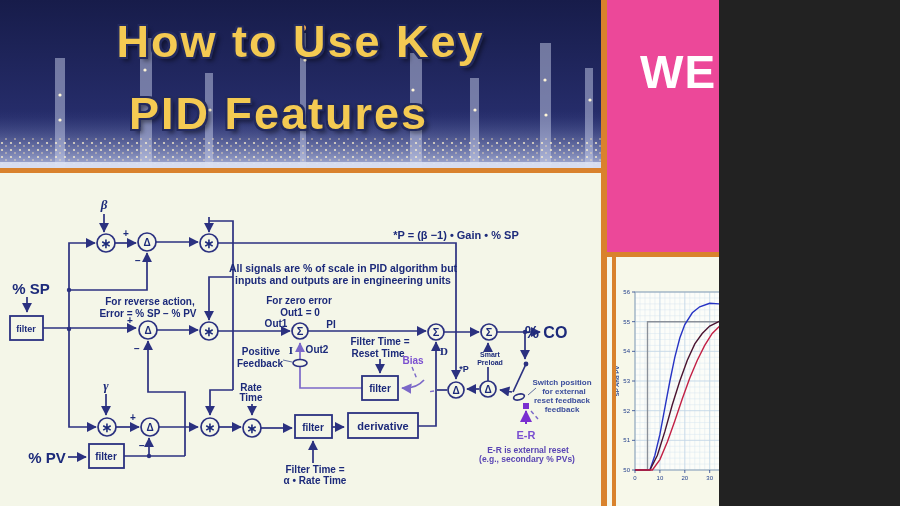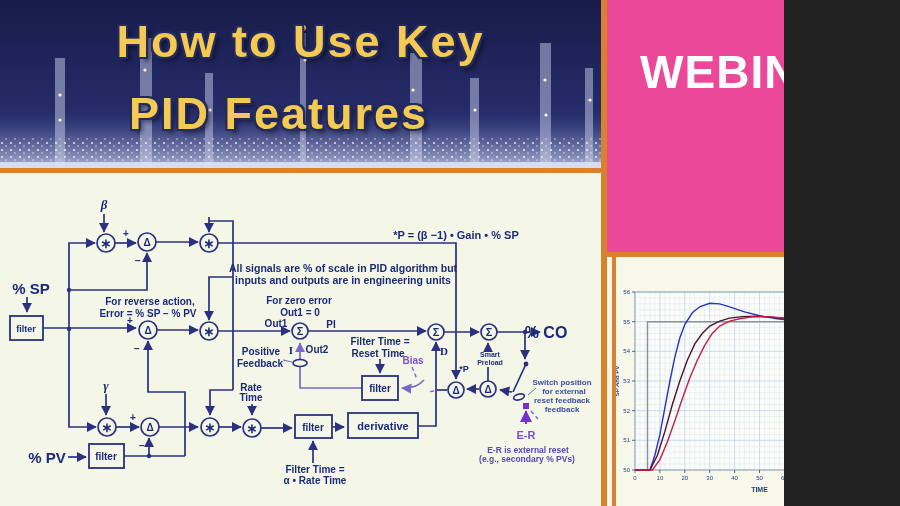--- a/index.html
+++ b/index.html
@@ -1,16 +1,16 @@
 <!DOCTYPE html>
 <html><head>
 <meta charset="utf-8">
 <style>
   html,body{margin:0;padding:0;background:#222;}
-  .stage{position:relative;width:784px;height:506px;overflow:hidden;background:#f4f6e8;
+  .stage{position:relative;width:719px;height:506px;overflow:hidden;background:#f4f6e8;
          font-family:"Liberation Sans",sans-serif;}
   .photo{position:absolute;left:0;top:0;width:601px;height:168px;background:#1c2258;}
   .photo svg{position:absolute;left:0;top:0;}
   .title-wrap{position:absolute;left:0;top:0;width:601px;height:168px;text-align:center;}
   .title-line{font-weight:bold;color:#f4ca52;letter-spacing:2px;
       text-shadow:2px 2px 0 #232a5e,-2px 2px 0 #232a5e,2px -2px 0 #232a5e,-2px -2px 0 #232a5e,4px 4px 4px rgba(0,0,0,.45);}
   .title-1{position:absolute;left:0;right:0;top:16px;font-size:45px;}
   .title-2{position:absolute;left:0;right:0;top:88px;font-size:45px;transform:translateX(-22px);}
   .h-divider{position:absolute;left:0;top:168px;width:601px;height:5px;background:#d9822d;}
   .v-divider{position:absolute;left:601px;top:0;width:6px;height:506px;background:#d9822d;}

